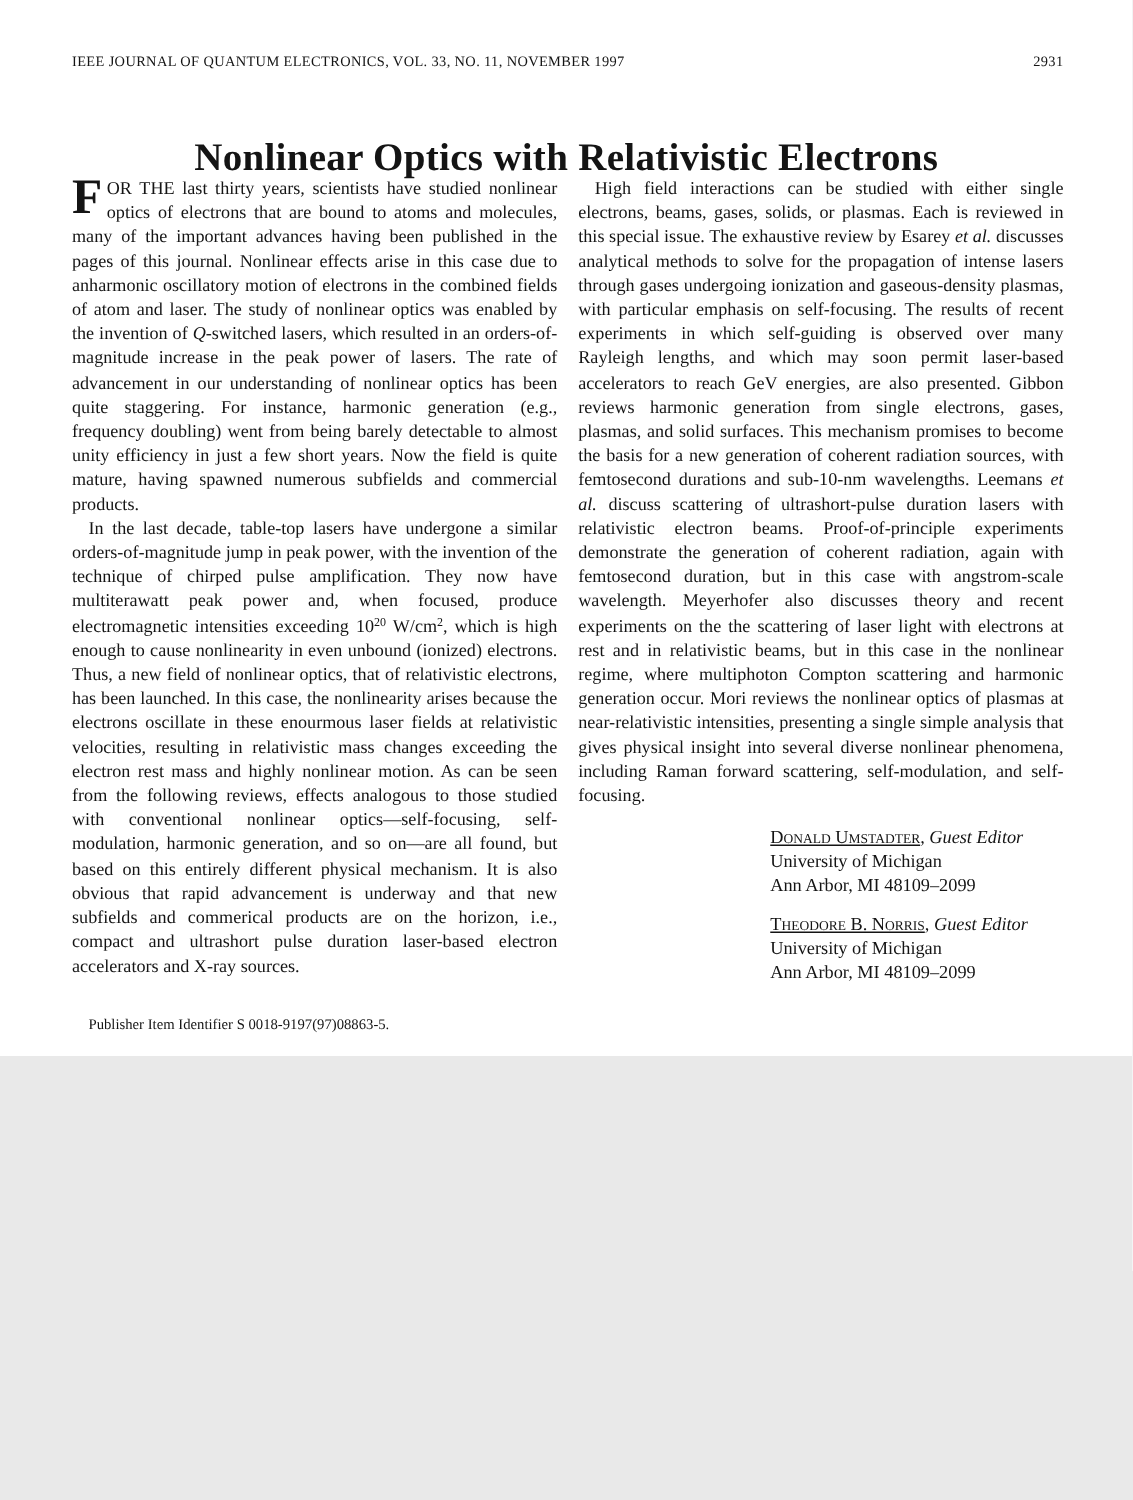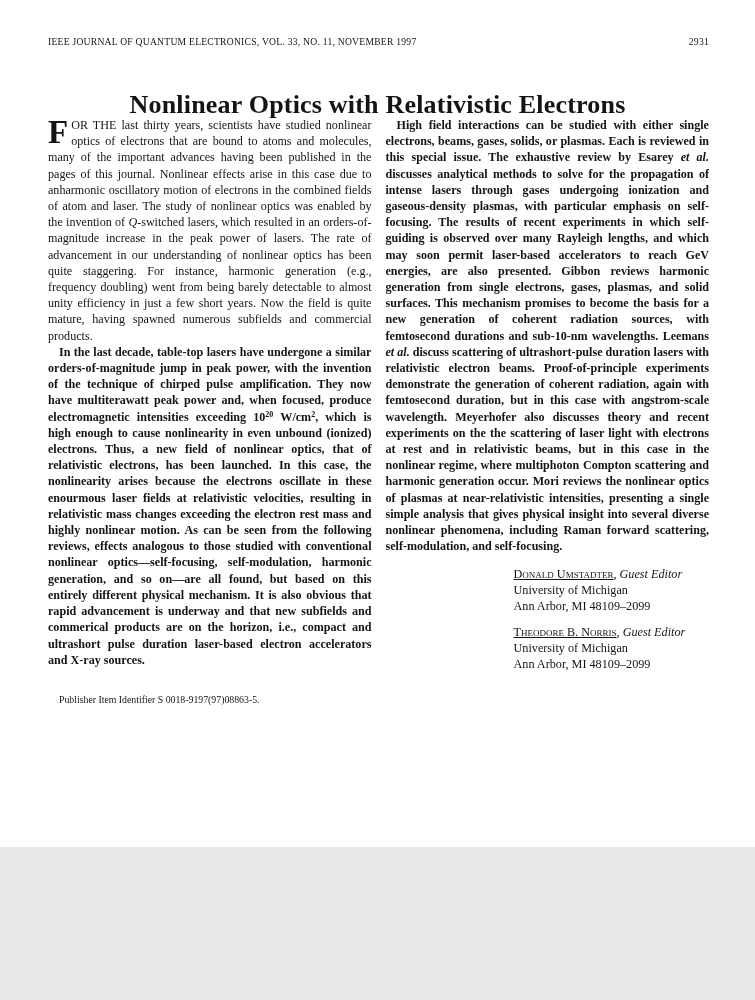--- a/index.html
+++ b/index.html
@@ -1,18 +1,18 @@
 <!DOCTYPE html>
 <html><head>
 <meta charset="utf-8">
 <style>
   html,body{margin:0;padding:0;background:#e9e9e9;}
   .page{
     position:relative;
-    width:755px;height:847px;
+    width:755px;height:704px;
     margin:0 auto;
     background:#ffffff;
     color:#141414;
     font-family:"Liberation Serif", serif;
     overflow:hidden;
   }
   .running-head{
     position:absolute;top:36px;left:48px;right:46px;
     display:flex;justify-content:space-between;align-items:baseline;
     font-size:9.6px;letter-spacing:0.25px;
@@ -29,21 +29,21 @@
     display:flex;gap:14px;
   }
   .col{
     flex:1 1 0;
     font-size:12.1px;
     line-height:16.2px;
     text-align:justify;
     text-justify:inter-word;
   }
   .col p{margin:0;}
-  .col p.indent{text-indent:11px;font-weight:bold;}
+  .col p.indent{text-indent:11px;}
   .dropcap{
     float:left;
     font-size:33px;
     line-height:27px;
     font-weight:bold;
     padding:2px 3px 0 0;
   }
   sup{font-size:8px;line-height:0;vertical-align:baseline;position:relative;top:-4px;}
   .footnote{
     margin-top:26px;

